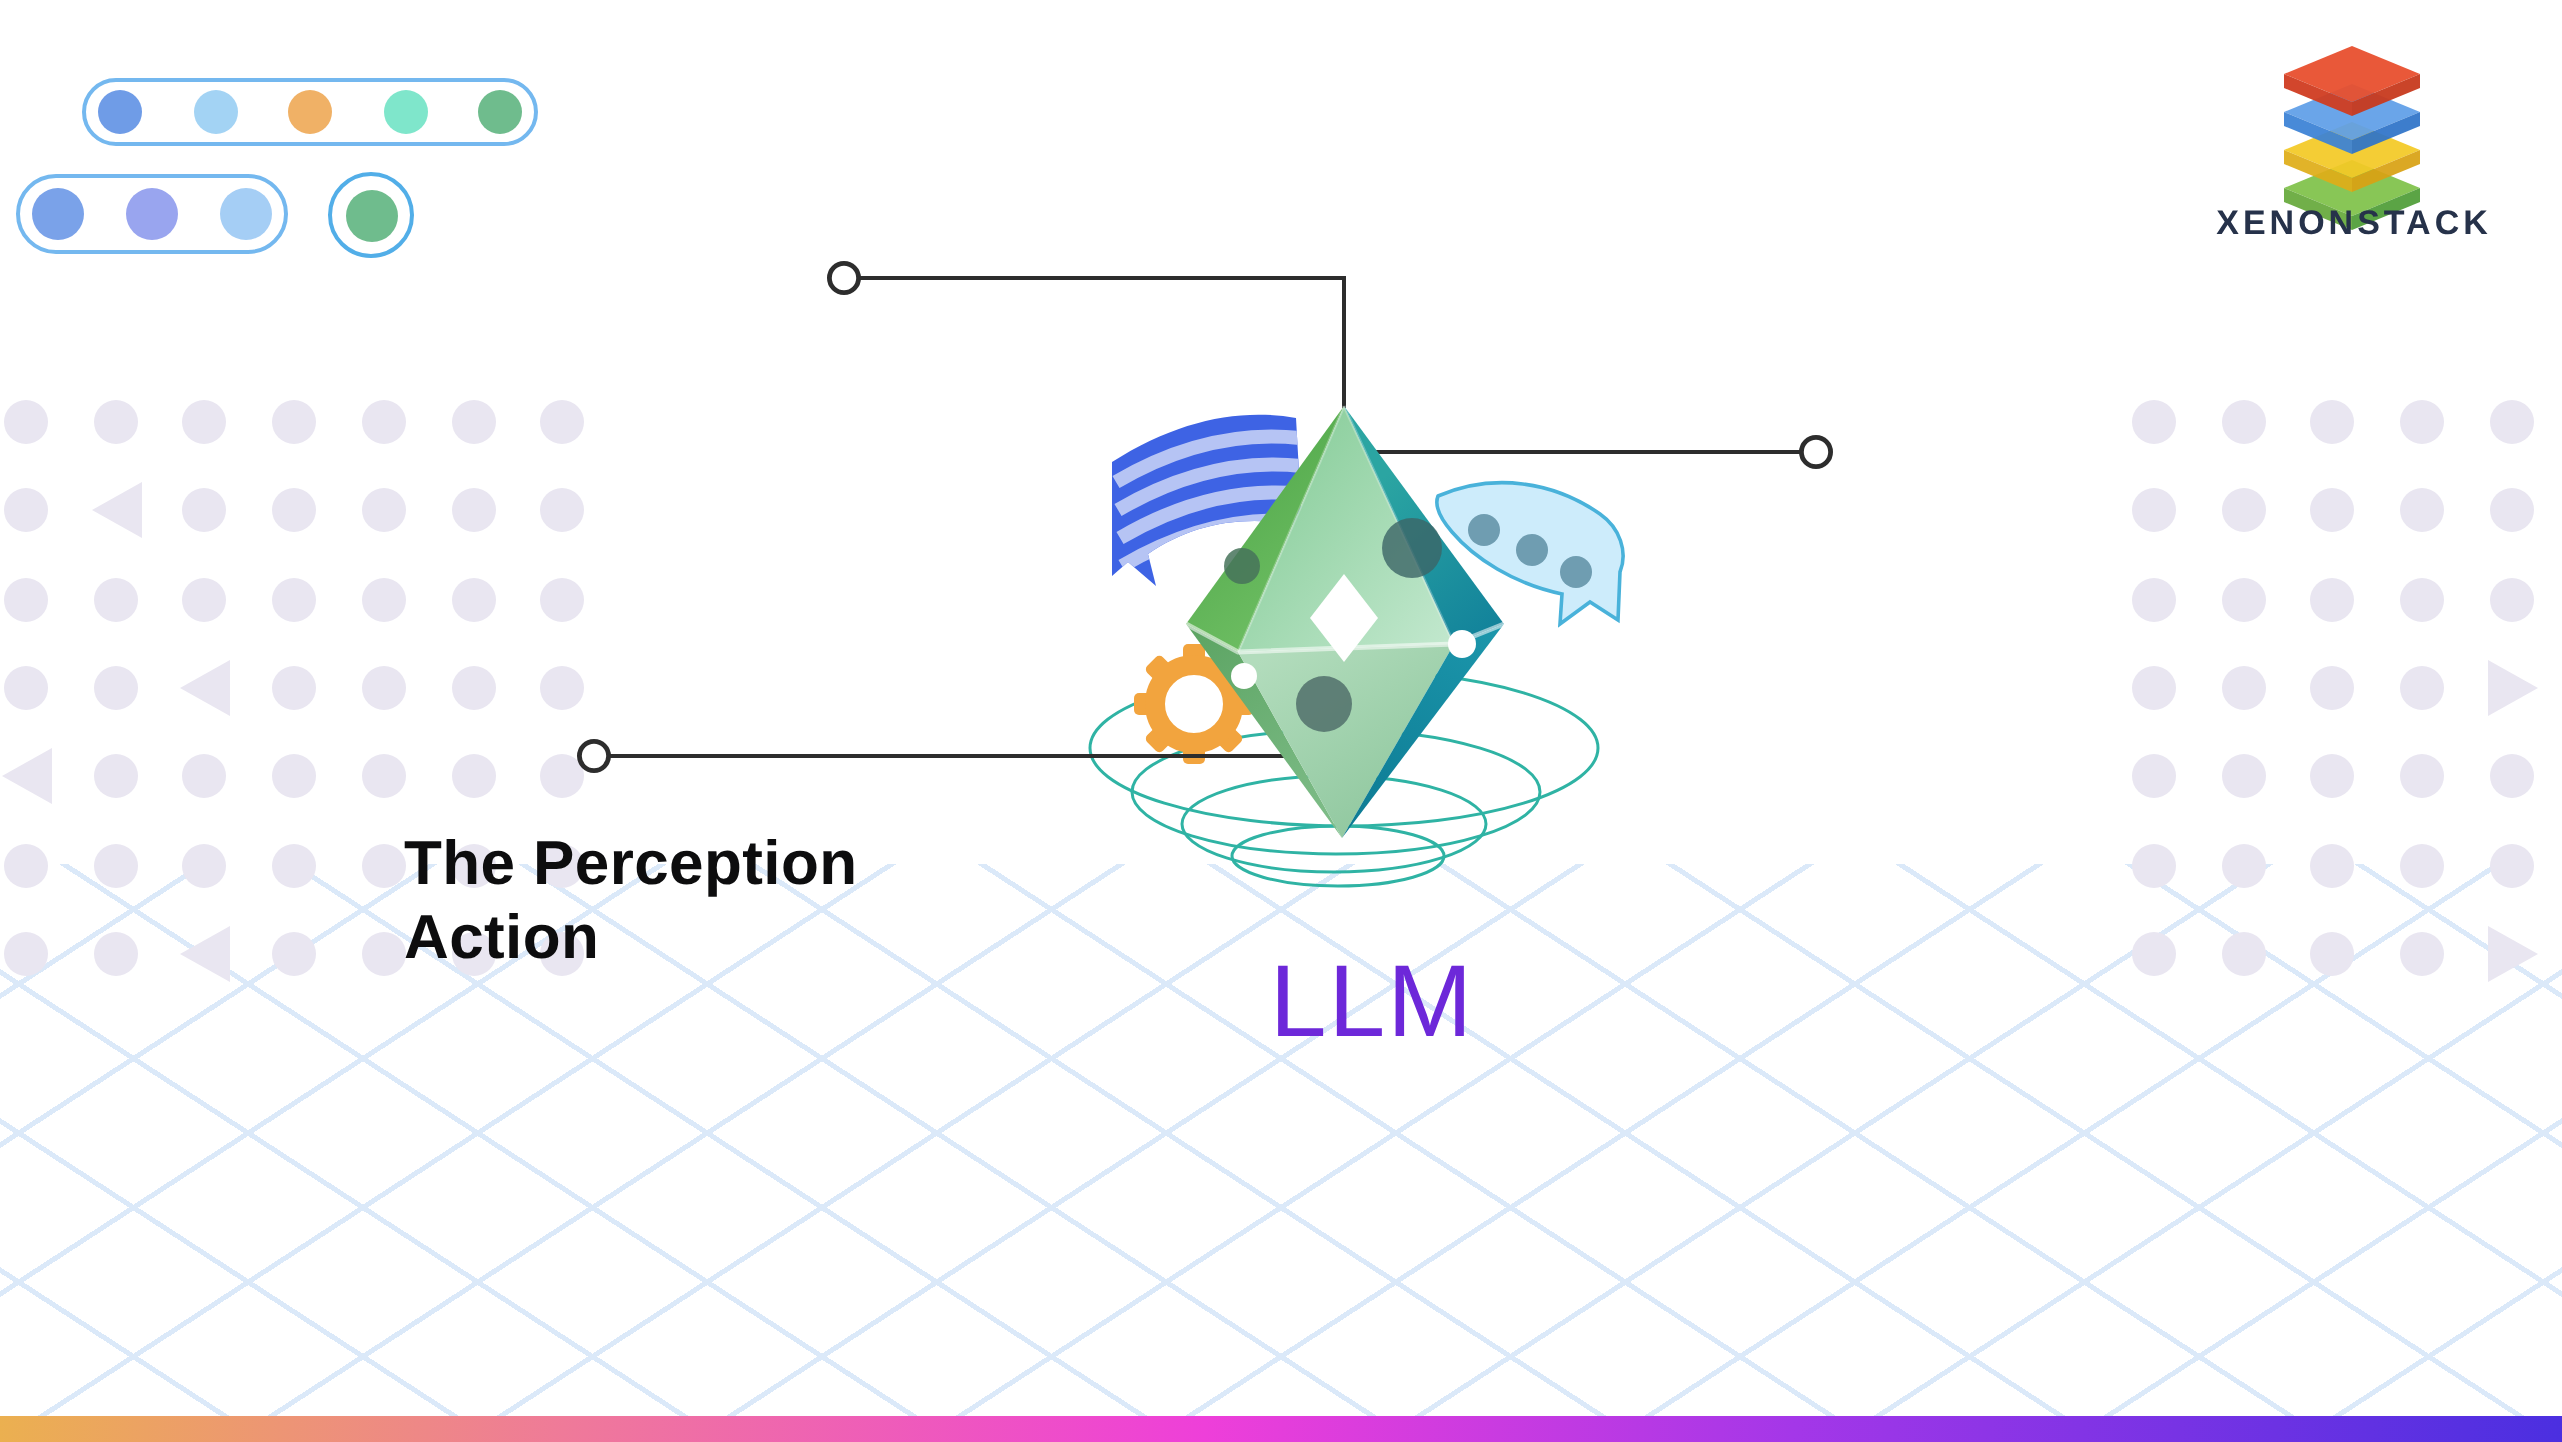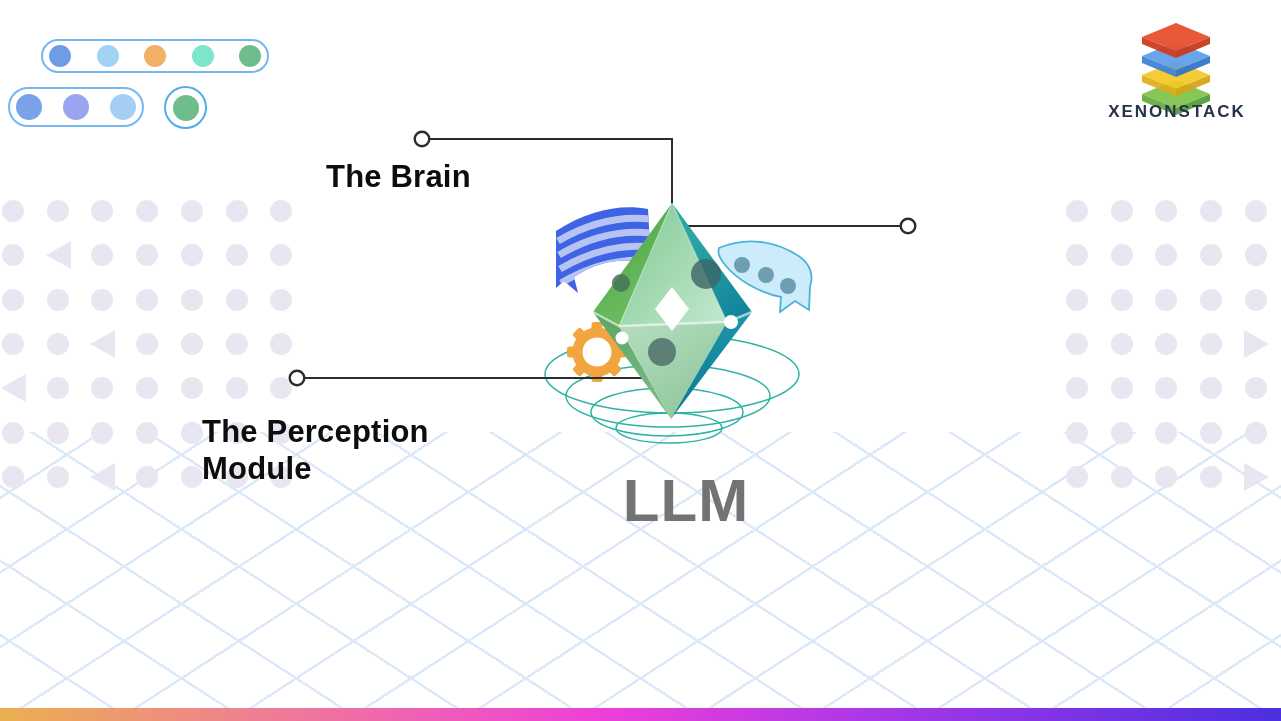--- a/index.html
+++ b/index.html
@@ -20,21 +20,21 @@
   .pill .pd{position:absolute;border-radius:50%;}
   
   .art{position:absolute;left:0;top:0;}
   
   .label{position:absolute;font-weight:700;font-size:31px;line-height:37px;
          color:#0d0d0e;letter-spacing:.2px;}
   .label-brain{left:326px;top:158px;}
   .label-action{left:857px;top:243px;}
   .label-perception{left:202px;top:413px;width:248px;}
   .label-llm{left:596px;top:466px;width:180px;text-align:center;
-             font-size:60px;line-height:70px;font-weight:700;color:#737373;letter-spacing:1px;}
+             font-size:51px;line-height:70px;font-weight:400;color:#6d28d9;letter-spacing:1px;}
   .logo-wordmark{position:absolute;left:1098px;top:102px;width:158px;text-align:center;
              font-weight:700;font-size:17px;letter-spacing:2px;color:#26324a;}
   
   .accent-bar{position:absolute;left:0;right:0;top:708px;height:13px;
     background:linear-gradient(90deg,#ebb050 0%,#ef7a99 22%,#ee3fd9 47%,#a437e8 70%,#4b2fe0 100%);}
 </style>
 </head>
 <body>
 
 <div class="stage">
@@ -261,19 +261,18 @@
         <path d="M1210,56 L1176,70 L1176,77 L1210,63 Z" fill="#2f74c9"></path>
       </g>
       <g opacity="0.95">
         <path d="M1142,37 L1176,23 L1210,37 L1176,51 Z" fill="#e8502f"></path>
         <path d="M1142,37 L1176,51 L1176,58 L1142,44 Z" fill="#d03d21"></path>
         <path d="M1210,37 L1176,51 L1176,58 L1210,44 Z" fill="#c83a1e"></path>
       </g>
     </g>
   </svg>
 
-  <div class="label label-brain">The Brain</div>
-  <div class="label label-perception">The Perception Module</div>
+  <div class="label label-perception">The Perception Action</div>
   <div class="label label-llm">LLM</div>
   <div class="logo-wordmark">XENONSTACK</div>
 
   <div class="accent-bar"></div>
 </div>
 
 </body></html>

